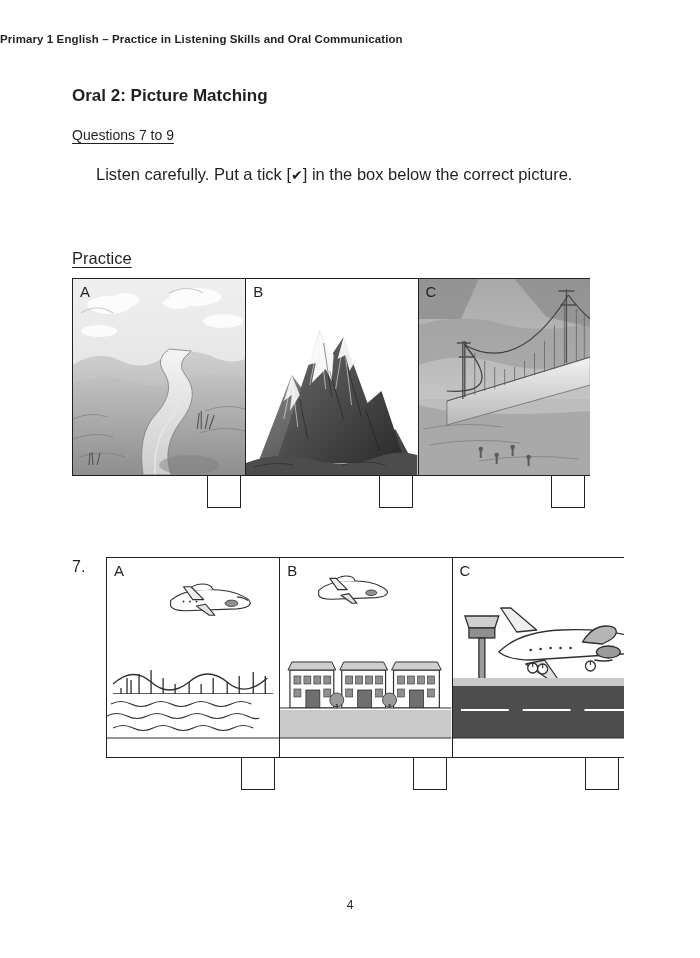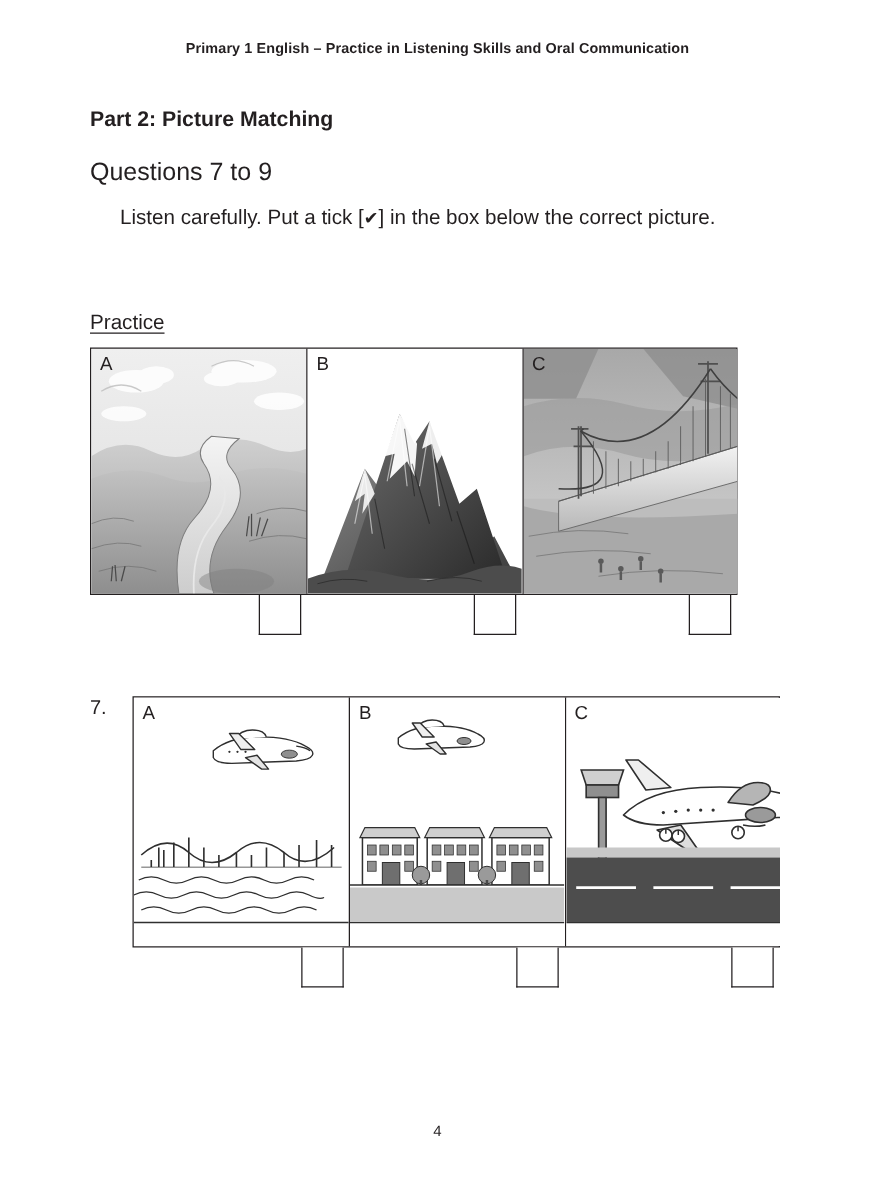--- a/index.html
+++ b/index.html
@@ -19,37 +19,38 @@
     position: relative;
     width: 700px;
     height: 958px;
     box-sizing: border-box;
   }
   .running-head {
     position: absolute;
     top: 33px;
     left: 0;
     width: 700px;
-    text-align: center;
+    text-align: left;
     font-size: 11.5px;
     font-weight: bold;
     letter-spacing: 0.1px;
   }
   .part-title {
     position: absolute;
     top: 86px;
     left: 72px;
     font-size: 17px;
     font-weight: bold;
   }
   .questions-range {
     position: absolute;
     top: 127px;
     left: 72px;
-    font-size: 20px;
+    font-size: 14px;
+    text-decoration: underline;
     text-underline-offset: 3px;
   }
   .instruction {
     position: absolute;
     top: 163px;
     left: 72px;
     width: 520px;
     font-size: 16.5px;
     line-height: 1.45;
     margin-left: 24px;
@@ -143,21 +144,21 @@
   
   svg.art { display: block; width: 100%; height: 100%; }
 </style>
 </head>
 <body>
 
 <div class="page">
 
   <div class="running-head">Primary 1 English – Practice in Listening Skills and Oral Communication</div>
 
-  <div class="part-title">Part 2: Picture Matching</div>
+  <div class="part-title">Oral 2: Picture Matching</div>
 
   <div class="questions-range">Questions 7 to 9</div>
 
   <div class="instruction">
     <span>Listen carefully. Put a tick [</span><span class="tickglyph">✔</span><span>] in the box below the correct picture.</span>
   </div>
 
   <div class="practice-label">Practice</div>
 
   <div class="pic-row" id="practice-row">

